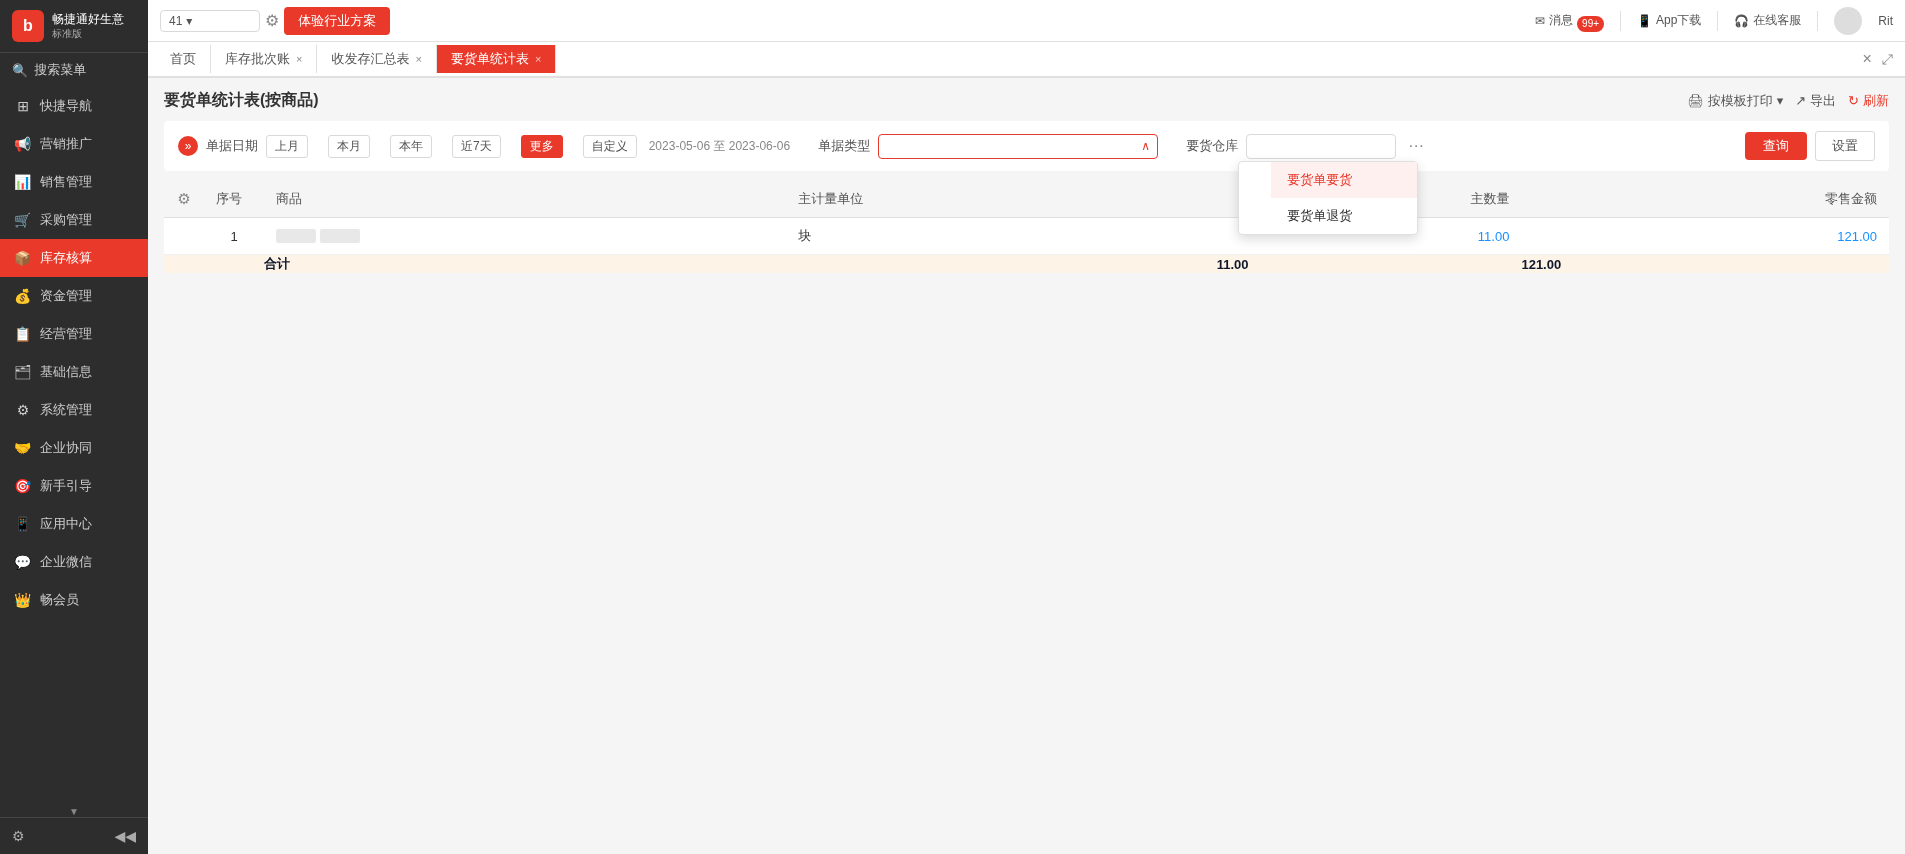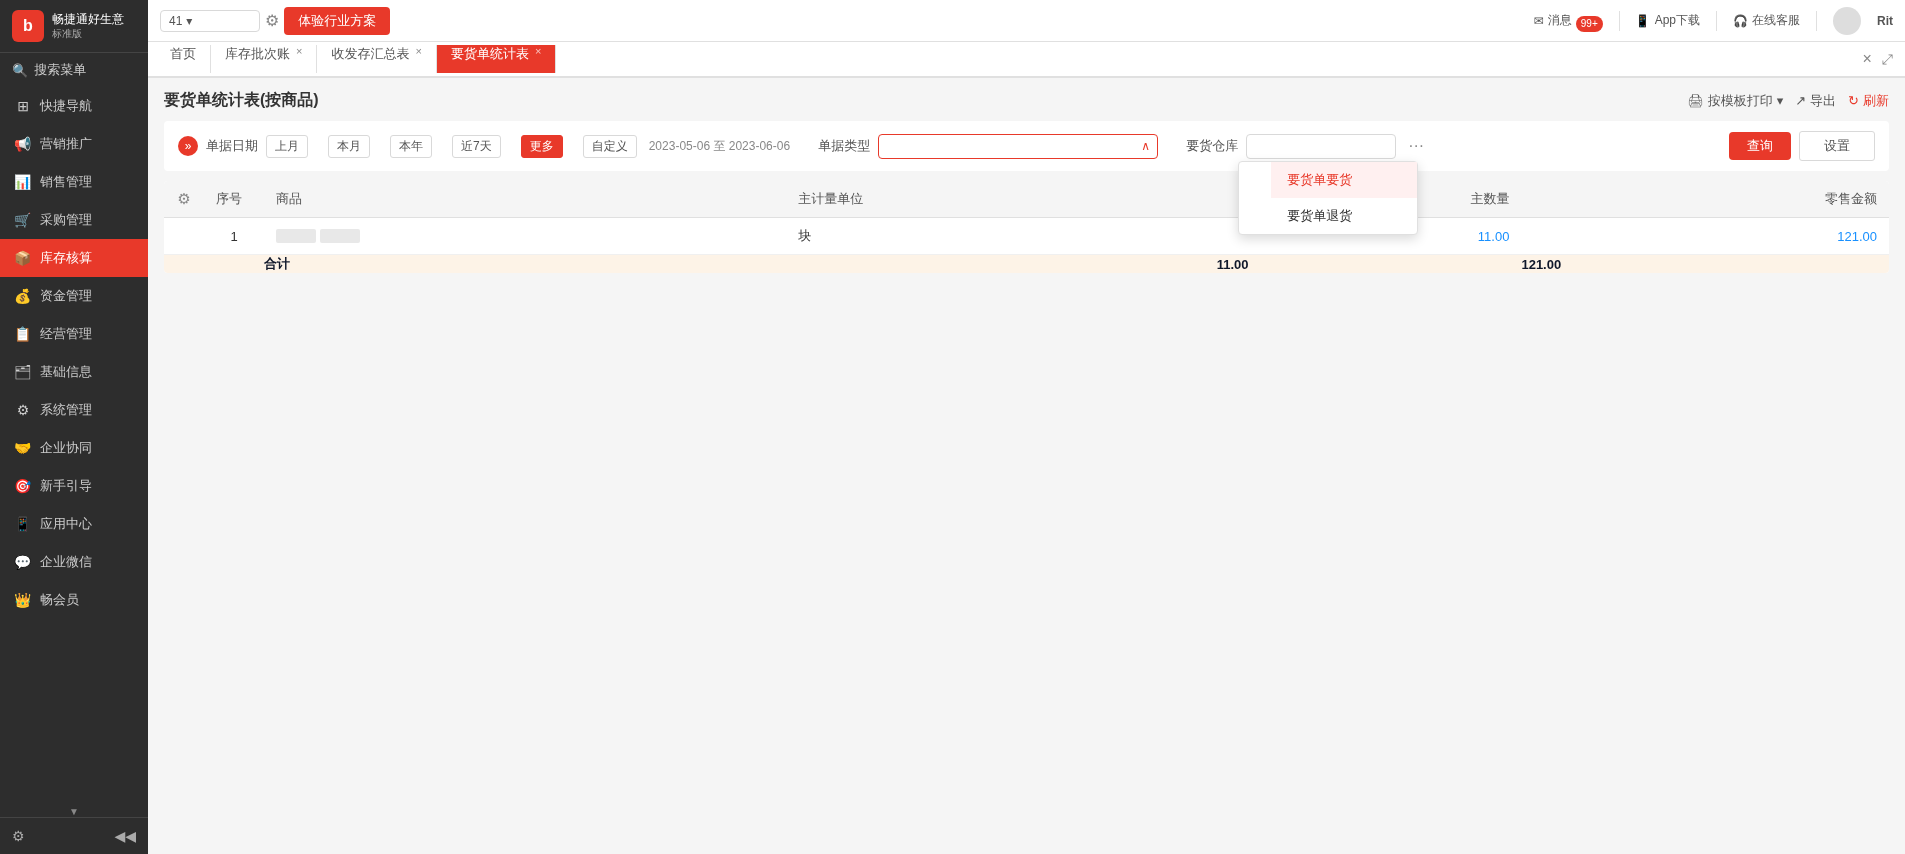--- a/index.html
+++ b/index.html
@@ -173,37 +173,36 @@
       width: 28px;
       height: 28px;
       background: #ddd;
       border-radius: 50%;
       cursor: pointer;
     }
     .topbar-username {
       font-size: 12px;
       color: #555;
       cursor: pointer;
-      font-weight: bold;
     }
 
     
     .tabbar {
       background: #fff;
       height: 36px;
       display: flex;
       align-items: center;
       padding: 0 8px;
       border-bottom: 2px solid #e0e0e0;
       flex-shrink: 0;
       gap: 0;
     }
     .tab-item {
       display: flex;
-      align-items: flex-start;
+      align-items: center;
       padding: 0 14px;
       height: 28px;
       cursor: pointer;
       color: #555;
       font-size: 13px;
       border-right: 1px solid #e0e0e0;
       gap: 6px;
       white-space: nowrap;
     }
     .tab-item.active {
@@ -389,21 +388,21 @@
       padding: 5px 18px;
       cursor: pointer;
       font-size: 13px;
       margin-left: auto;
     }
     .filter-set-btn {
       border: 1px solid #d9d9d9;
       background: #fff;
       color: #555;
       border-radius: 3px;
-      padding: 5px 24px;
+      padding: 5px 16px;
       cursor: pointer;
       font-size: 13px;
     }
 
     
     .dropdown-overlay {
       position: absolute;
       top: 100%;
       left: 360px;
       background: #fff;

